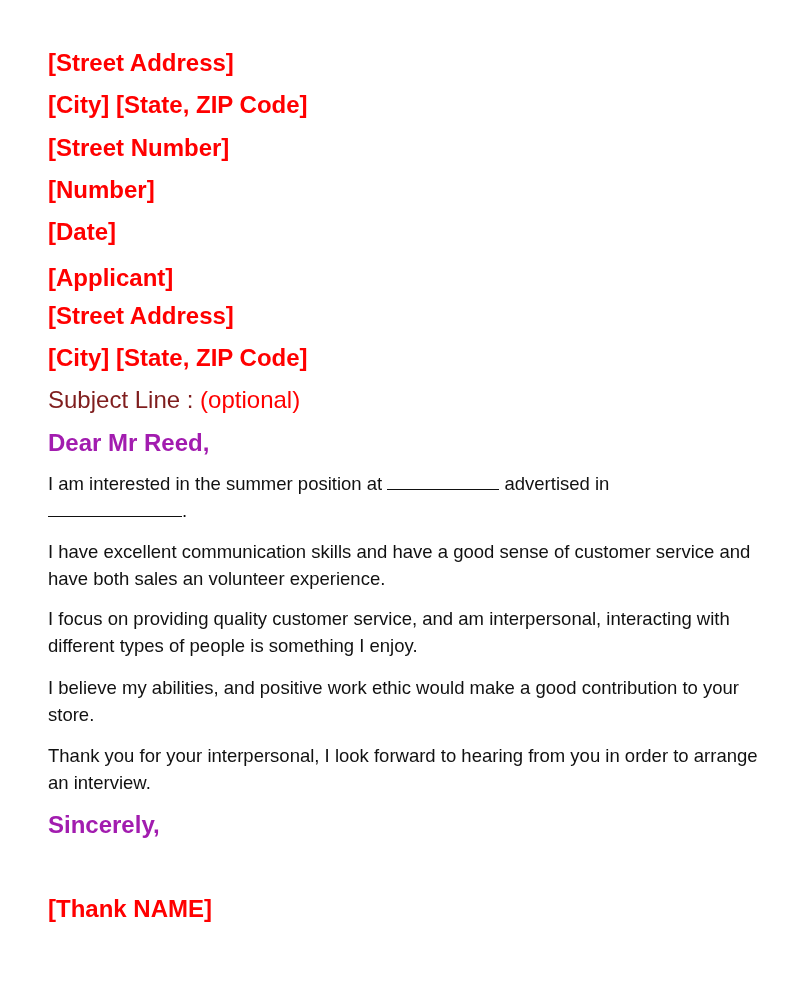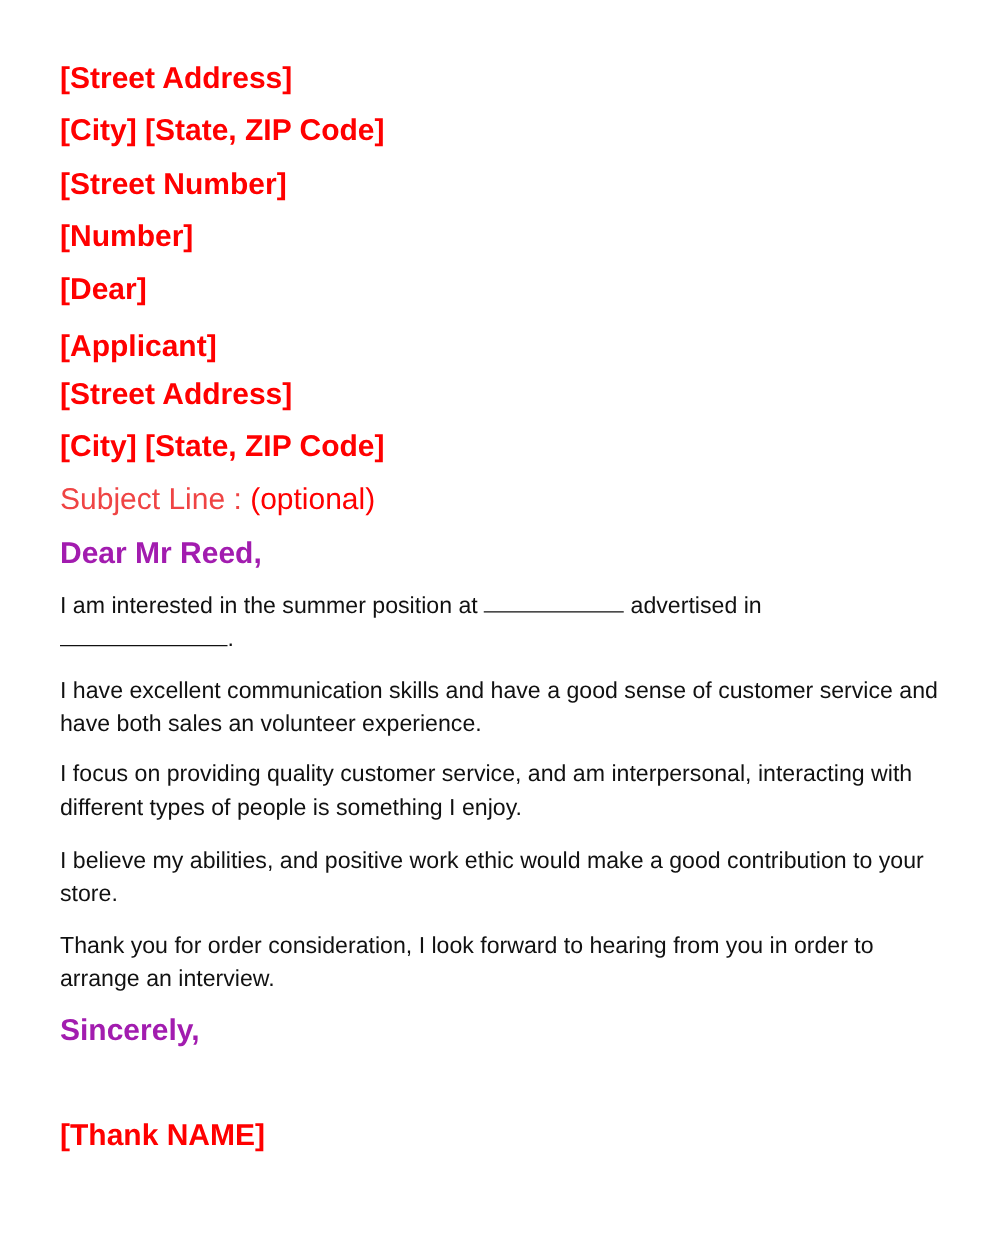--- a/index.html
+++ b/index.html
@@ -5,48 +5,48 @@
     html, body { margin: 0; padding: 0; background: #ffffff; }
     body {
       width: 800px; height: 988px; position: relative; overflow: hidden;
       font-family: "Liberation Sans", "DejaVu Sans", sans-serif;
       color: #111111;
     }
     .page { position: absolute; left: 48px; top: 0; width: 720px; }
     .line { position: absolute; left: 0; font-size: 24px; line-height: 27px; white-space: nowrap; }
     .red { color: #ff0000; font-weight: bold; }
     .bold { font-weight: bold; color: #a21caf; }
-    .blue { color: #ef4444; }
+    .blue { color: #7f1d1d; }
     .para { position: absolute; left: 0; width: 715px; font-size: 18.5px; line-height: 27px; }
     .blank { display: inline-block; border-bottom: 1.5px solid #111; height: 18px; vertical-align: baseline; }
   </style>
 </head>
 <body>
 
 <div class="page">
   <div class="line red" style="top:49px">[Street Address]</div>
   <div class="line red" style="top:91px">[City] [State, ZIP Code]</div>
   <div class="line red" style="top:134px">[Street Number]</div>
   <div class="line red" style="top:176px">[Number]</div>
-  <div class="line red" style="top:218px">[Dear]</div>
+  <div class="line red" style="top:218px">[Date]</div>
   <div class="line red" style="top:264px">[Applicant]</div>
   <div class="line red" style="top:302px">[Street Address]</div>
   <div class="line red" style="top:344px">[City] [State, ZIP Code]</div>
 
   <div class="line" style="top:386px">
     <span class="blue">Subject Line : </span><span class="red" style="font-weight:normal">(optional)</span>
   </div>
 
   <div class="line bold" style="top:429px">Dear Mr Reed,</div>
 
   <div class="para" style="top:470px">
     <span>I am interested in the summer position at </span><span class="blank" style="width:112px"></span><span> advertised in</span><br>
     <span class="blank" style="width:134px"></span><span>.</span>
   </div>
 
   <div class="para" style="top:538px">I have excellent communication skills and have a good sense of customer service and have both sales an volunteer experience.</div>
   <div class="para" style="top:605px">I focus on providing quality customer service, and am interpersonal, interacting with different types of people is something I enjoy.</div>
   <div class="para" style="top:674px">I believe my abilities, and positive work ethic would make a good contribution to your store.</div>
-  <div class="para" style="top:742px">Thank you for order consideration, I look forward to hearing from you in order to arrange an interview.</div>
+  <div class="para" style="top:742px">Thank you for your interpersonal, I look forward to hearing from you in order to arrange an interview.</div>
 
   <div class="line bold" style="top:811px">Sincerely,</div>
   <div class="line red" style="top:895px">[Thank NAME]</div>
 </div>
 
 </body></html>

